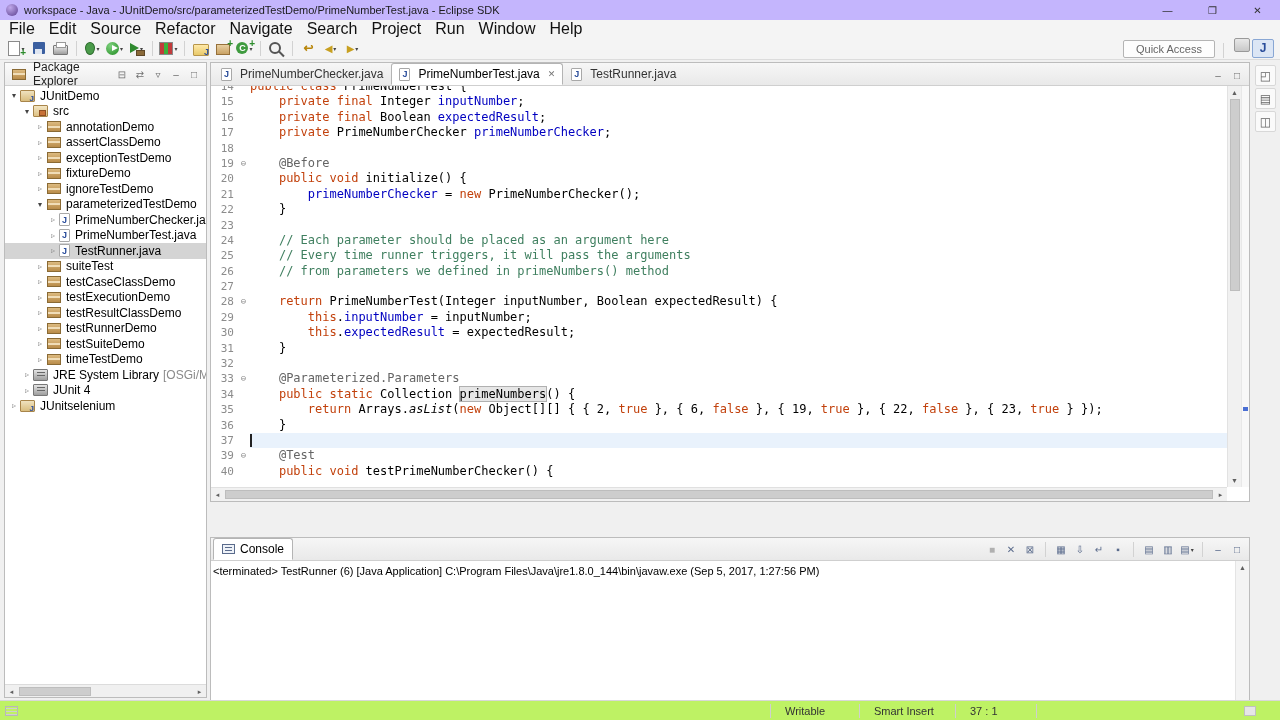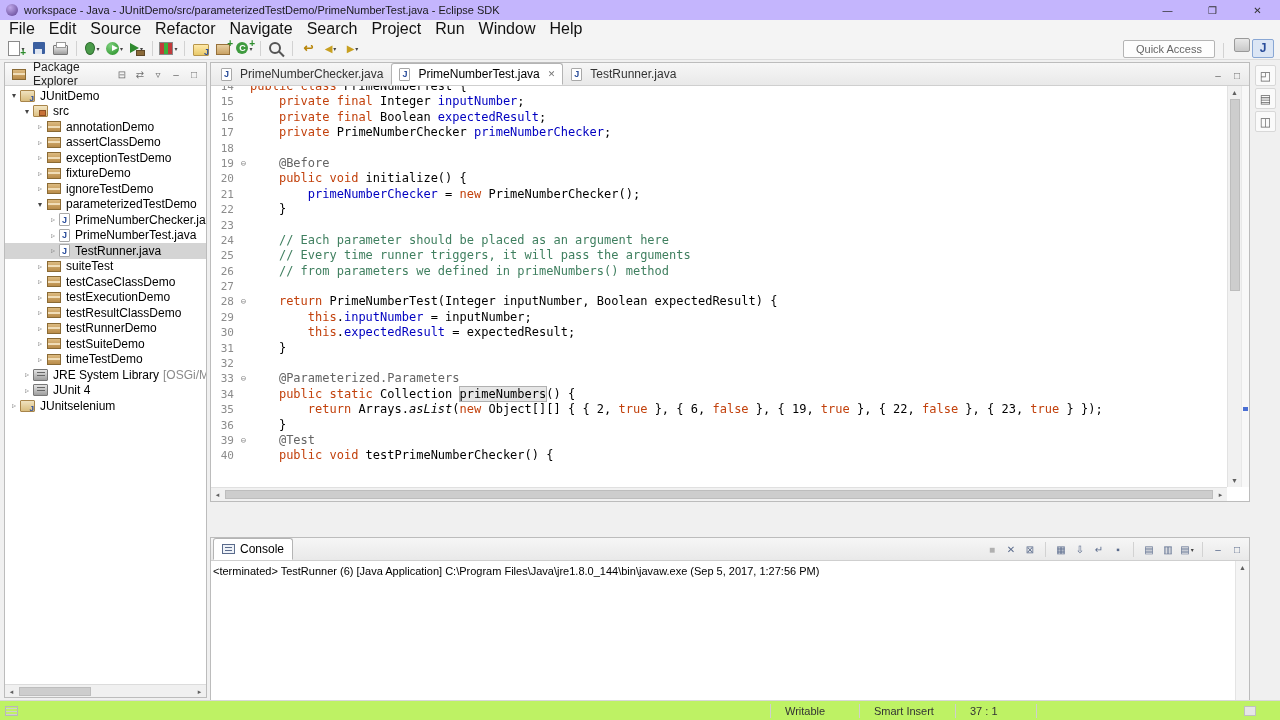--- a/index.html
+++ b/index.html
@@ -466,20 +466,25 @@
           <div class="cl">
             <span class="ln">35</span>
             <span class="fold"></span>
             <span class="ct"><span class="sp">        </span><span class="sk">return </span><span class="sp">Arrays.</span><span class="si">asList</span><span class="sp">(</span><span class="sk">new</span><span class="sp"> Object[][] { { 2, </span><span class="sk">true</span><span class="sp"> }, { 6, </span><span class="sk">false</span><span class="sp"> }, { 19, </span><span class="sk">true</span><span class="sp"> }, { 22, </span><span class="sk">false</span><span class="sp"> }, { 23, </span><span class="sk">true</span><span class="sp"> } });</span></span>
           </div>
           <div class="cl">
             <span class="ln">36</span>
             <span class="fold"></span>
             <span class="ct"><span class="sp">    }</span></span>
           </div>
+          <div class="cl cur">
+            <span class="ln">37</span>
+            <span class="fold"></span>
+            <span class="ct"><span class="caret"></span></span>
+          </div>
           <div class="cl">
             <span class="ln">39</span>
             <span class="fold">⊖</span>
             <span class="ct"><span class="sp">    </span><span class="sa">@Test</span></span>
           </div>
           <div class="cl">
             <span class="ln">40</span>
             <span class="fold"></span>
             <span class="ct"><span class="sp">    </span><span class="sk">public void </span><span class="sp">testPrimeNumberChecker() {</span></span>
           </div>

